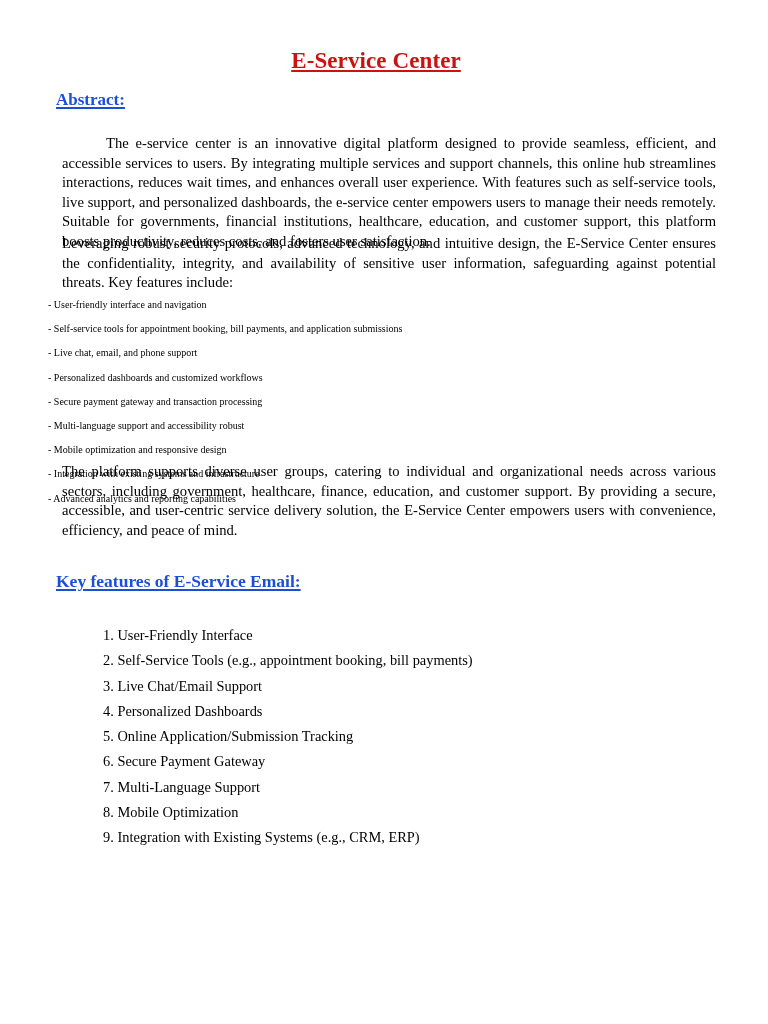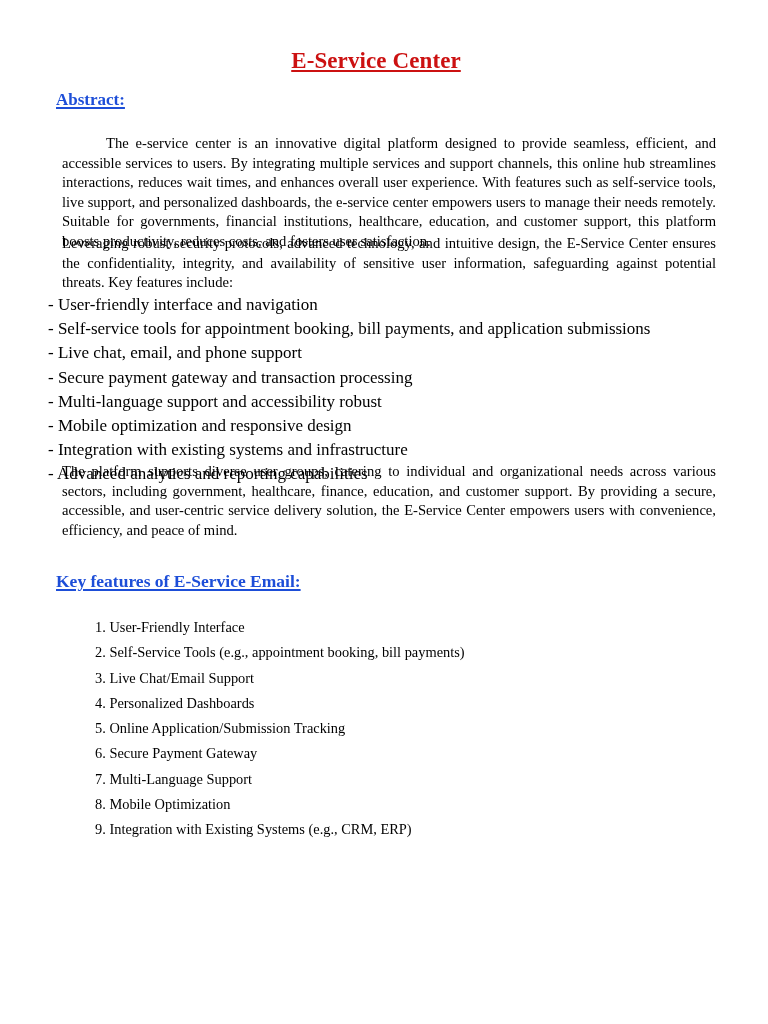--- a/index.html
+++ b/index.html
@@ -90,41 +90,41 @@
 
   
   .dash-list {
     position: absolute;
     left: 48px;
     top: 293px;
     width: 682px;
     list-style: none;
     margin: 0;
     padding: 0;
-    font-size: 17px;
+    font-size: 10px;
     line-height: 24.2px;
     text-align: left;
   }
   .dash-list li {
     white-space: nowrap;
   }
 
   
   #closing-para {
     top: 448px;
   }
 
   
   .num-list {
     position: absolute;
     left: 95px;
     top: 615px;
     width: 600px;
     list-style: none;
-    margin: 0;
+    margin: 8px;
     padding: 0;
     font-size: 14.4px;
     line-height: 25.3px;
   }
   .num-list li {
     white-space: nowrap;
     display: block;
   }
 </style>
 </head>
@@ -145,20 +145,21 @@
   </div>
 
   <div class="body-block" id="abstract-para-2">
     <p>Leveraging robust security protocols, advanced technology, and intuitive design, the E-Service Center ensures the confidentiality, integrity, and availability of sensitive user information, safeguarding against potential threats. Key features include:</p>
   </div>
 
   <ul class="dash-list">
     <li>- User-friendly interface and navigation</li>
     <li>- Self-service tools for appointment booking, bill payments, and application submissions</li>
     <li>- Live chat, email, and phone support</li>
+    <li>- Personalized dashboards and customized workflows</li>
     <li>- Secure payment gateway and transaction processing</li>
     <li>- Multi-language support and accessibility robust</li>
     <li>- Mobile optimization and responsive design</li>
     <li>- Integration with existing systems and infrastructure</li>
     <li>- Advanced analytics and reporting capabilities</li>
   </ul>
 
   <div class="body-block" id="closing-para">
     <p>The platform supports diverse user groups, catering to individual and organizational needs across various sectors, including government, healthcare, finance, education, and customer support. By providing a secure, accessible, and user-centric service delivery solution, the E-Service Center empowers users with convenience, efficiency, and peace of mind.</p>
   </div>

